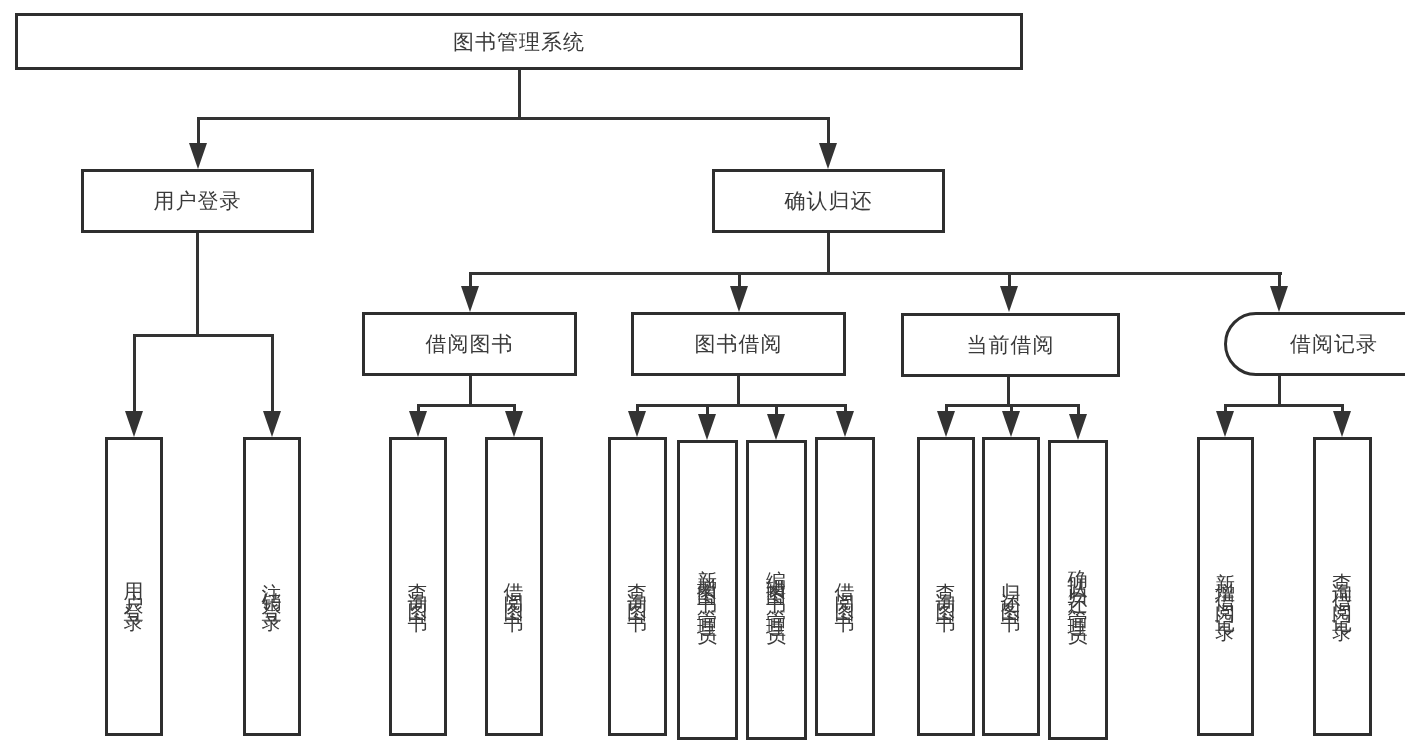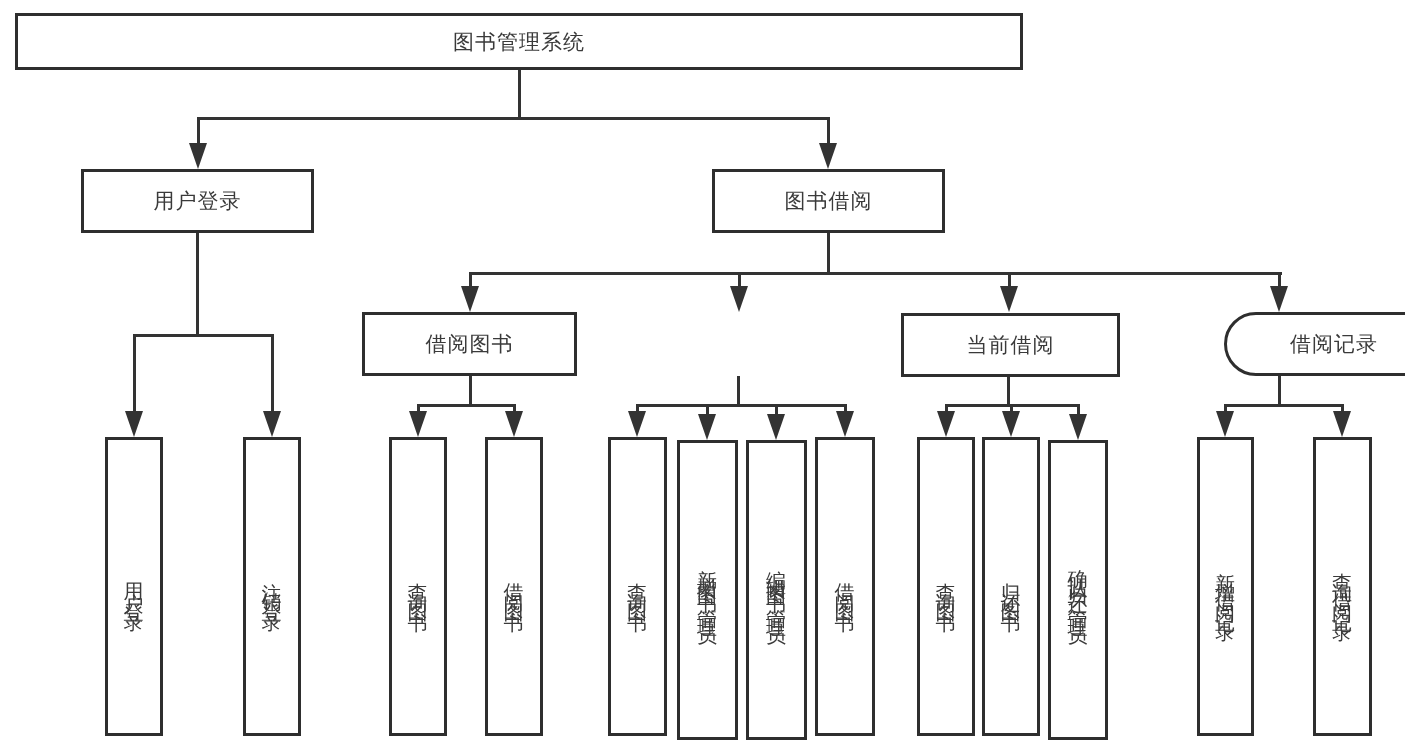--- a/index.html
+++ b/index.html
@@ -100,23 +100,24 @@
   <div class="vl" style="left:1278px;top:376px;height:31px;"></div>
   <div class="hl" style="left:1224px;top:404px;width:120px;"></div>
   <div class="vl" style="left:1224px;top:404px;height:9px;"></div>
   <div class="tri" style="left:1216px;top:411px;"></div>
   <div class="vl" style="left:1341px;top:404px;height:9px;"></div>
   <div class="tri" style="left:1333px;top:411px;"></div>
 
   <div class="node h-node" style="left:15px;top:13px;width:1008px;height:57px;">图书管理系统</div>
 
   <div class="node h-node" style="left:81px;top:169px;width:233px;height:64px;">用户登录</div>
-  <div class="node h-node" style="left:712px;top:169px;width:233px;height:64px;">图书借阅</div>
+  <div class="node h-node" style="left:712px;top:169px;width:233px;height:64px;">确认归还</div>
 
   <div class="node h-node" style="left:362px;top:312px;width:215px;height:64px;">借阅图书</div>
+  <div class="node h-node" style="left:631px;top:312px;width:215px;height:64px;">图书借阅</div>
   <div class="node h-node" style="left:901px;top:313px;width:219px;height:64px;">当前借阅</div>
   <div class="node h-node" style="left:1224px;top:312px;width:220px;height:64px;border-radius:32px;">借阅记录</div>
 
   <div class="node v-node" style="left:105px;top:437px;width:58px;height:299px;">用户登录</div>
   <div class="node v-node" style="left:243px;top:437px;width:58px;height:299px;">注销登录</div>
 
   <div class="node v-node" style="left:389px;top:437px;width:58px;height:299px;">查询图书</div>
   <div class="node v-node" style="left:485px;top:437px;width:58px;height:299px;">借阅图书</div>
 
   <div class="node v-node" style="left:608px;top:437px;width:59px;height:299px;">查询图书</div>

